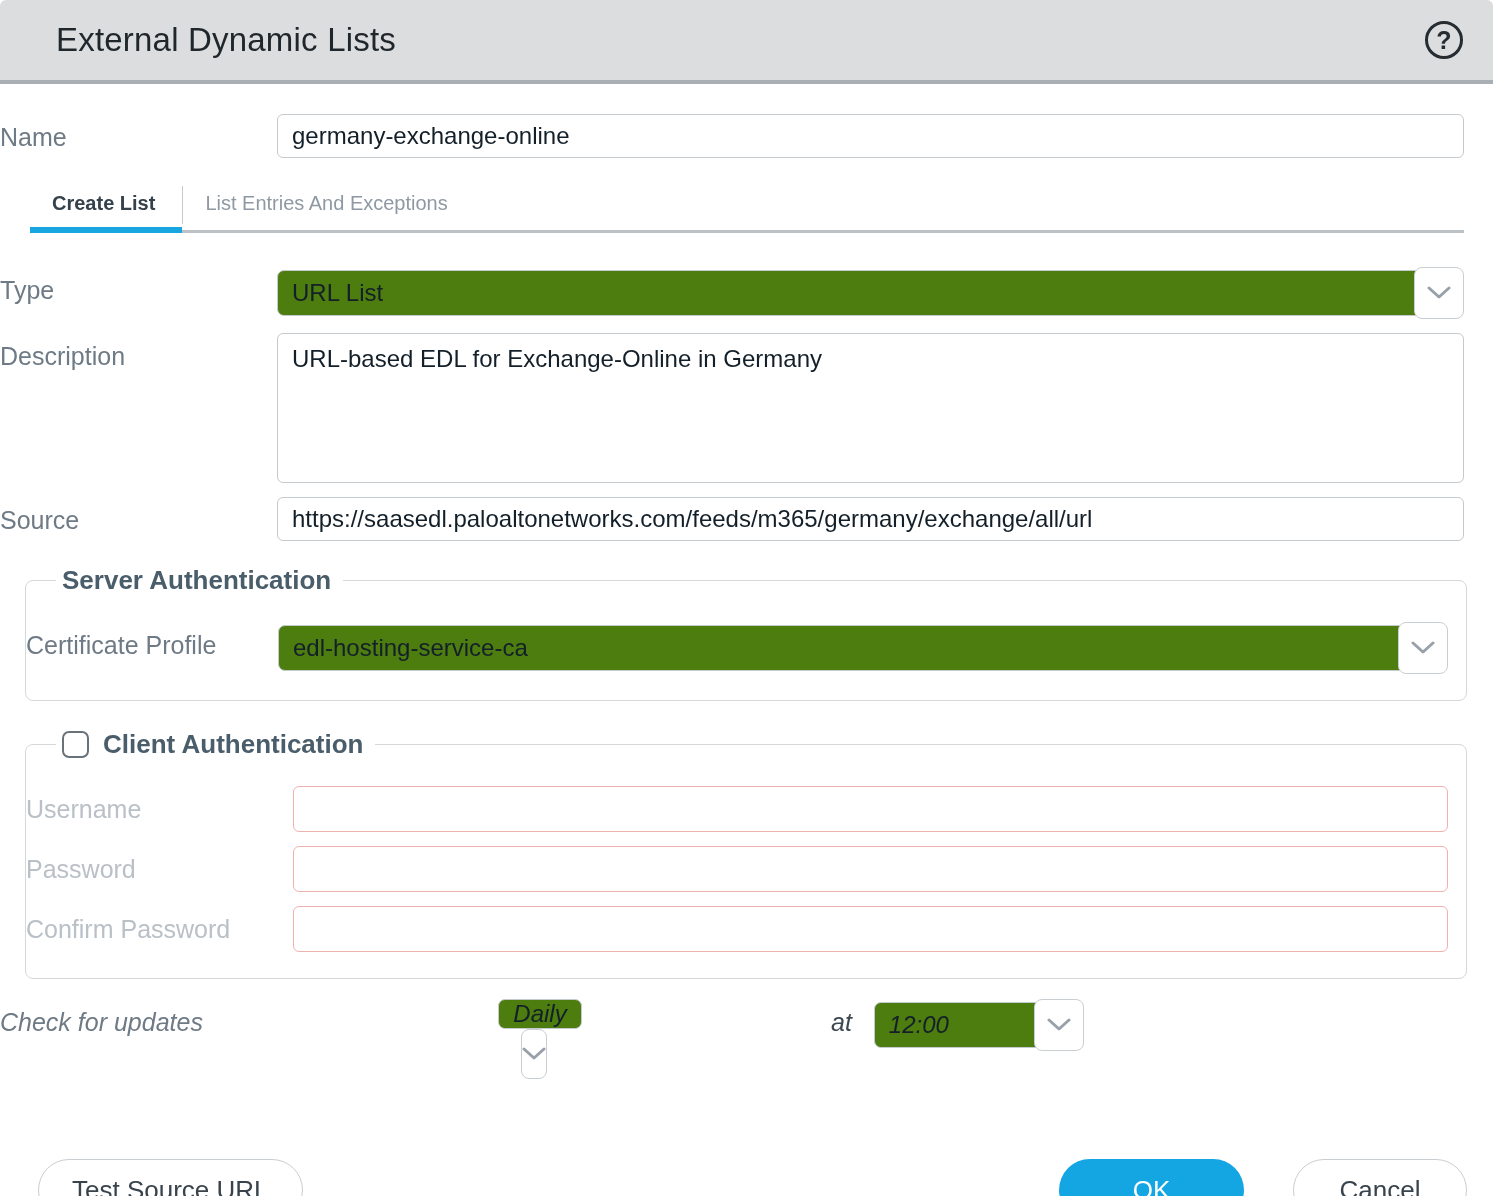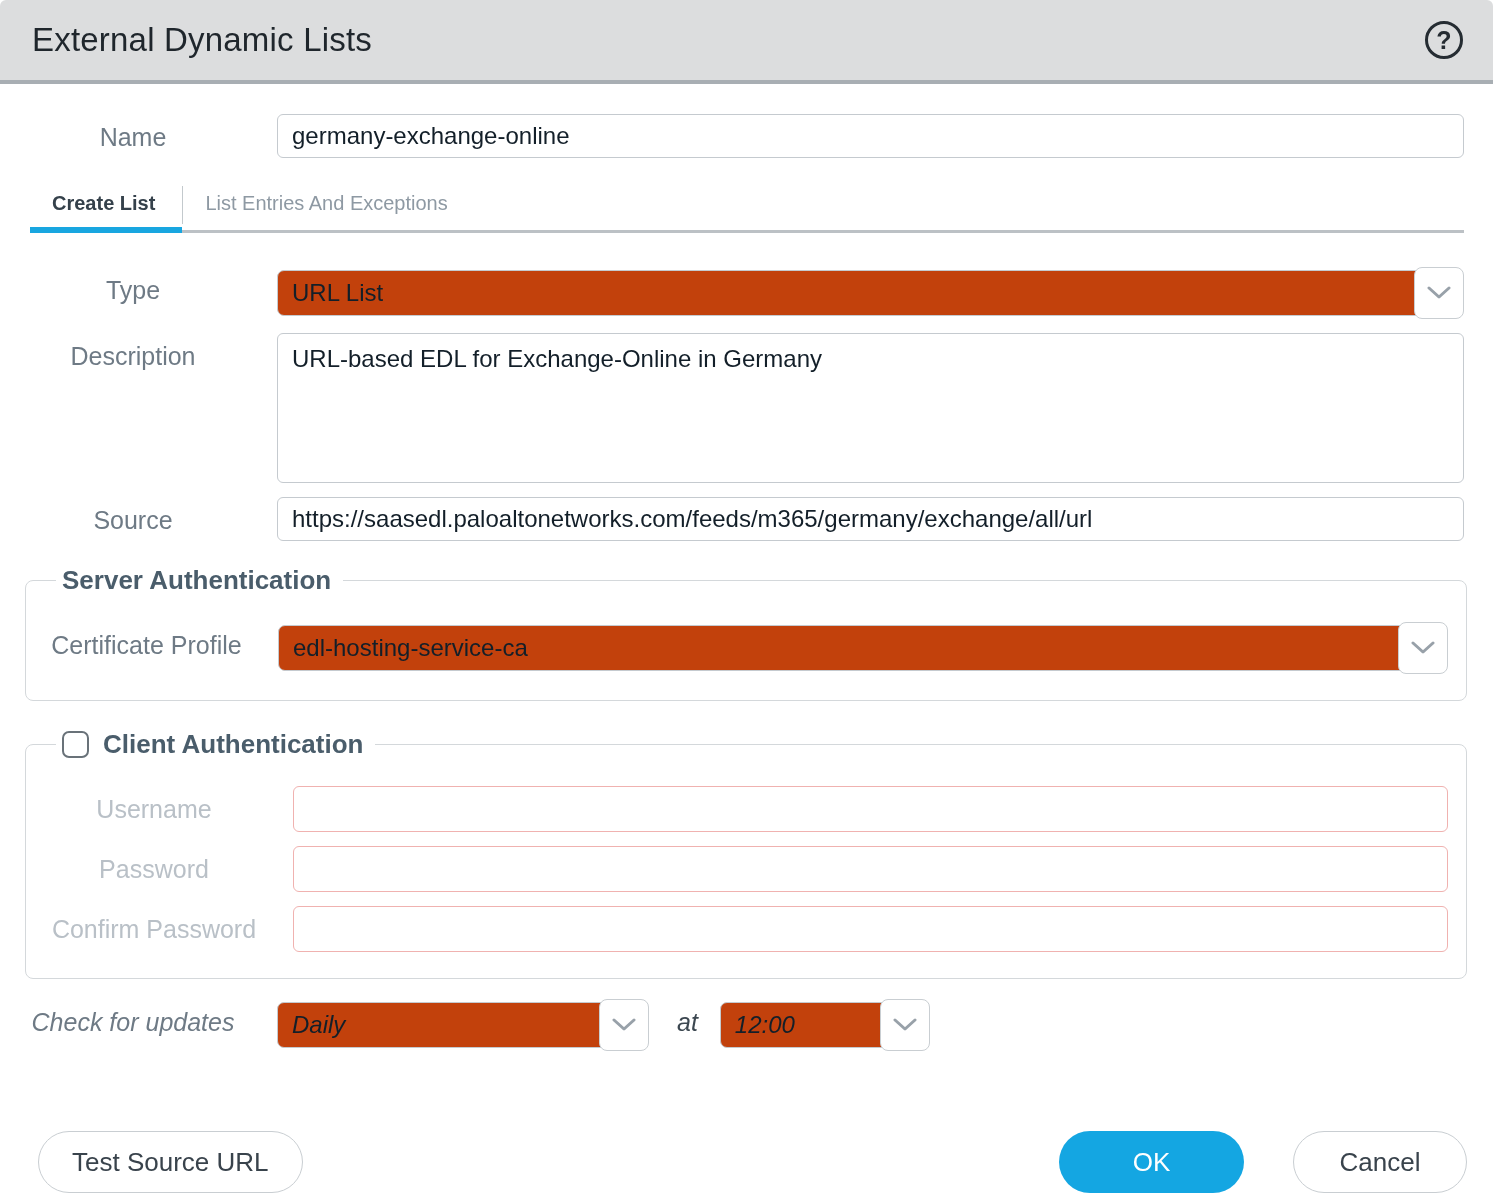--- a/index.html
+++ b/index.html
@@ -3,40 +3,40 @@
 <meta charset="utf-8">
 <style>
   * { margin:0; padding:0; box-sizing:border-box; }
   html,body { width:1493px; height:1196px; background:#ffffff;
     font-family:"Liberation Sans", sans-serif; color:#182530; overflow:hidden; }
 
   
   .dlg-header { height:84px; background:#dcddde; border-bottom:4px solid #a8aeb3;
     display:flex; align-items:center; justify-content:space-between;
     padding:0 30px 0 32px; border-radius:6px 6px 0 0; }
-  .dlg-title { font-size:33px; color:#1f262c; letter-spacing:.2px; }
+  .dlg-title { font-size:33px; color:#1f262c; letter-spacing:.2px;margin-left:24px; }
   .help-icon { width:38px; height:38px; border:3px solid #252c32; border-radius:50%;
     display:flex; align-items:center; justify-content:center;
     font-size:25px; font-weight:bold; color:#252c32; cursor:pointer; }
 
   
   .row { display:flex; align-items:flex-start; margin-right:29px; }
-  .lbl { flex:0 0 277px; text-align:center; padding:9px 11px 0 0;
+  .lbl { flex:0 0 277px; text-align:left; padding:9px 11px 0 0;
     font-size:25px; color:#6e7a85; white-space:nowrap; }
   .field { flex:1; }
 
   .tbox { width:100%; height:44px; border:1px solid #c5cacf; border-radius:6px;
     font-size:24px; color:#131f29; padding:0 14px;
     font-family:"Liberation Sans", sans-serif; background:#fff; outline:none; }
   textarea.tbox { height:150px; padding-top:9px; resize:none; line-height:1.3; }
 
   
   .select { display:flex; align-items:center; position:relative; }
   .select .box { flex:1; height:46px; border:1px solid #c5cacf; border-radius:7px;
-    background:#c2410c; font-size:24px; color:#131f29; display:flex; align-items:center;
+    background:#4d7c0f; font-size:24px; color:#131f29; display:flex; align-items:center;
     padding:0 14px; }
   .select .chev { flex:0 0 50px; height:52px; margin-left:-12px; z-index:2;
     border:1px solid #c9ced2; border-radius:8px; background:#fff;
     display:flex; align-items:center; justify-content:center; cursor:pointer; }
 
   
   .tabs { display:flex; align-items:flex-end; margin:28px 29px 0 30px;
     border-bottom:3px solid #bcc1c5; }
   .tab { font-size:20px; padding:0 27px 12px 22px; cursor:pointer;
     border-bottom:6px solid transparent; margin-bottom:-3px; }
@@ -166,21 +166,21 @@
     <div class="lbl ca-lbl disabled">Confirm Password</div>
     <div class="field">
       <input class="pinkbox" type="password" value="" style="">
     </div>
   </div>
 </fieldset>
 
 <div class="row" style="margin-top:20px;font-style:italic;">
   <div class="lbl">Check for updates</div>
 
-  <div class="select" style="width:372px;">
+  <div class="select" style="width:526px;flex-direction:column;">
     <div class="box">Daily</div>
     <div class="chev">
       <svg width="24" height="14" viewBox="0 0 24 14">
         <polyline points="2,2 12,11 22,2" fill="none" stroke="#98a1a9" stroke-width="3" stroke-linecap="round" stroke-linejoin="round"></polyline>
       </svg>
     </div>
   </div>
 
   <div class="at-lbl">at</div>
 

